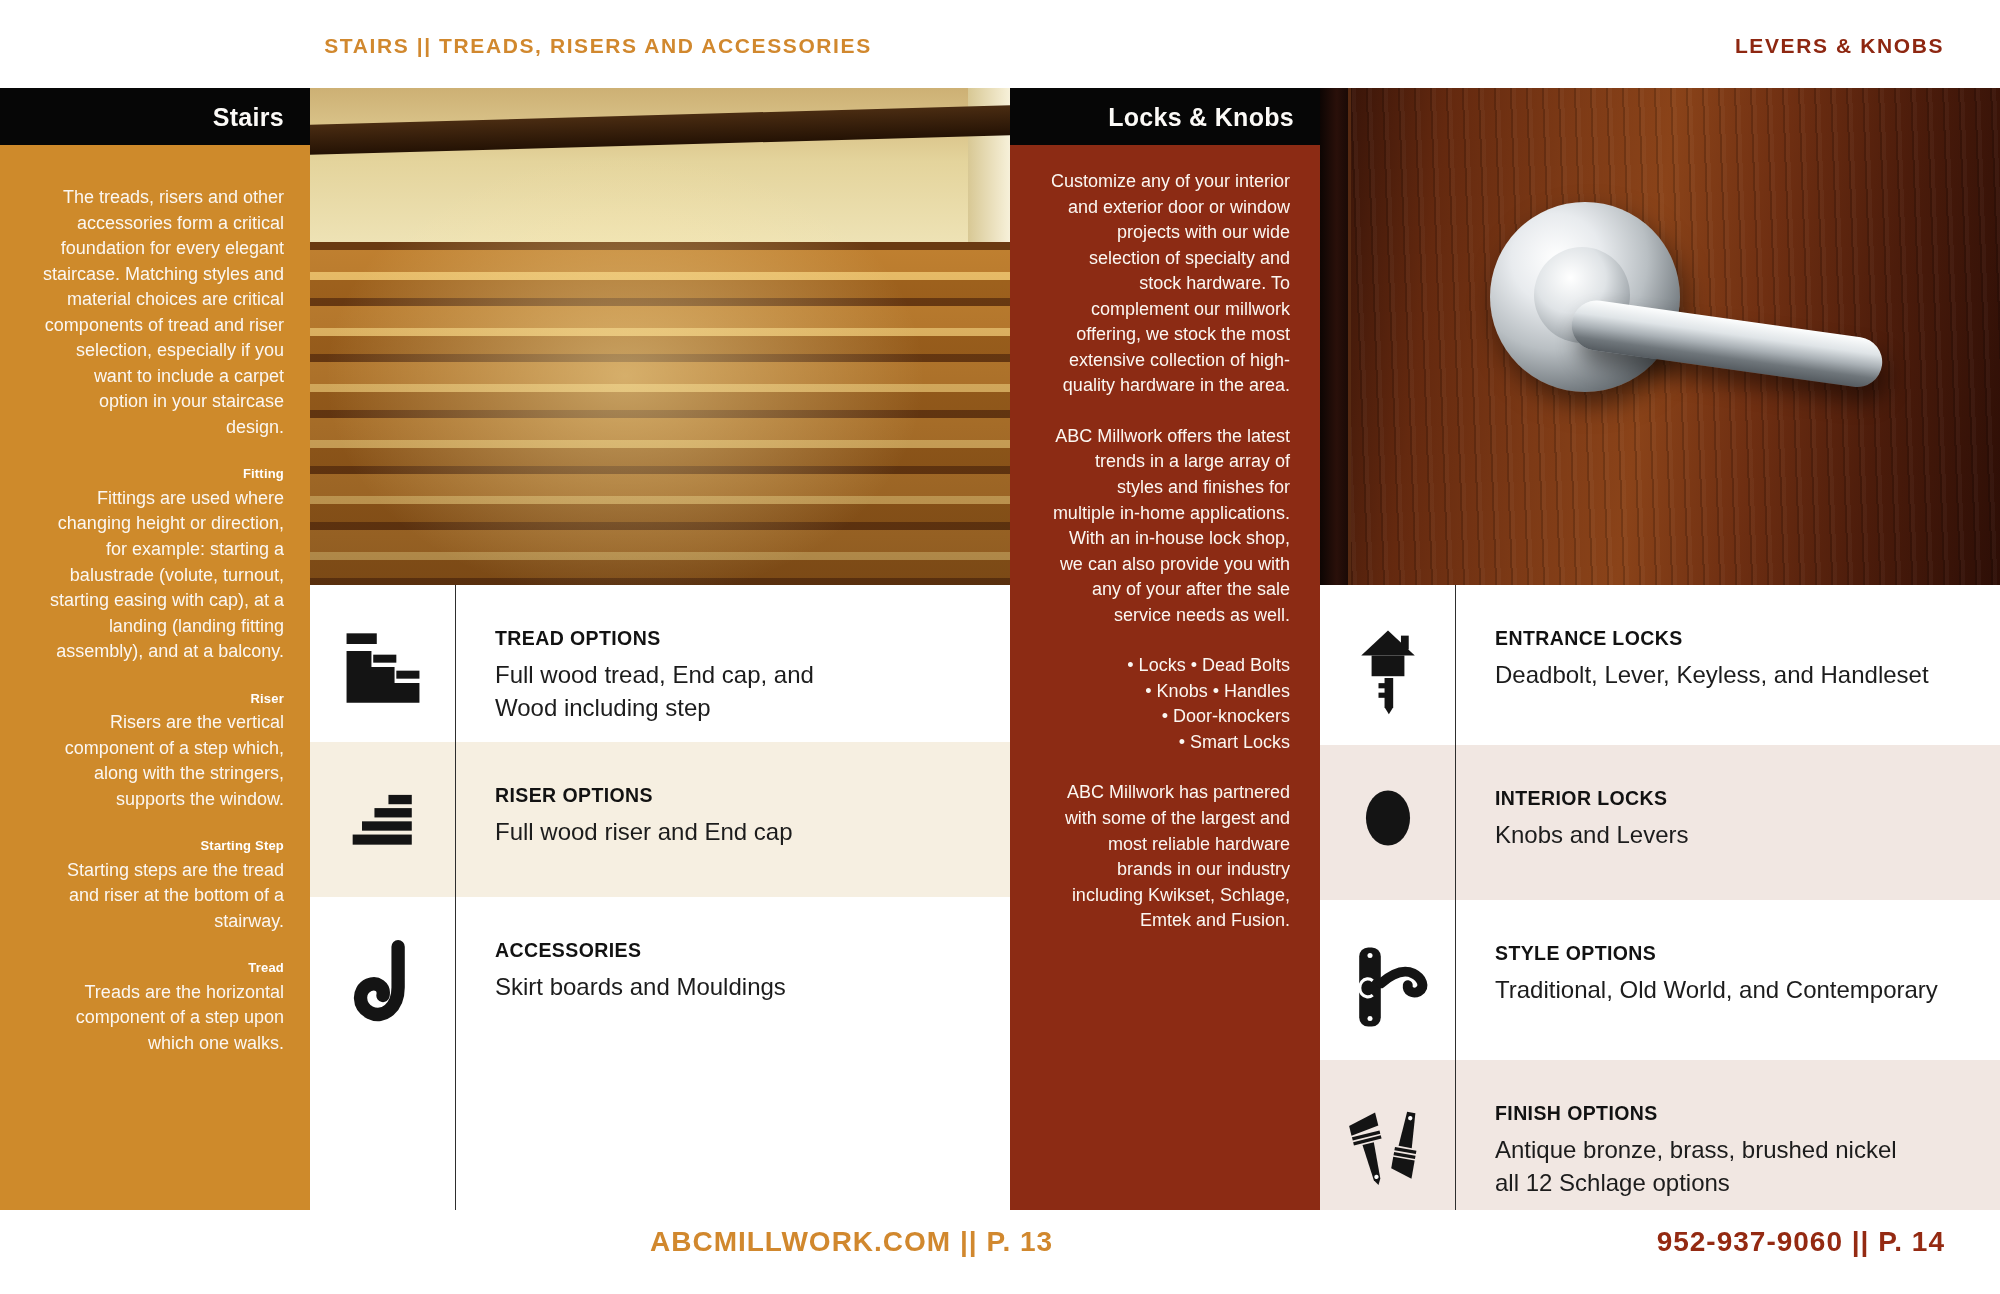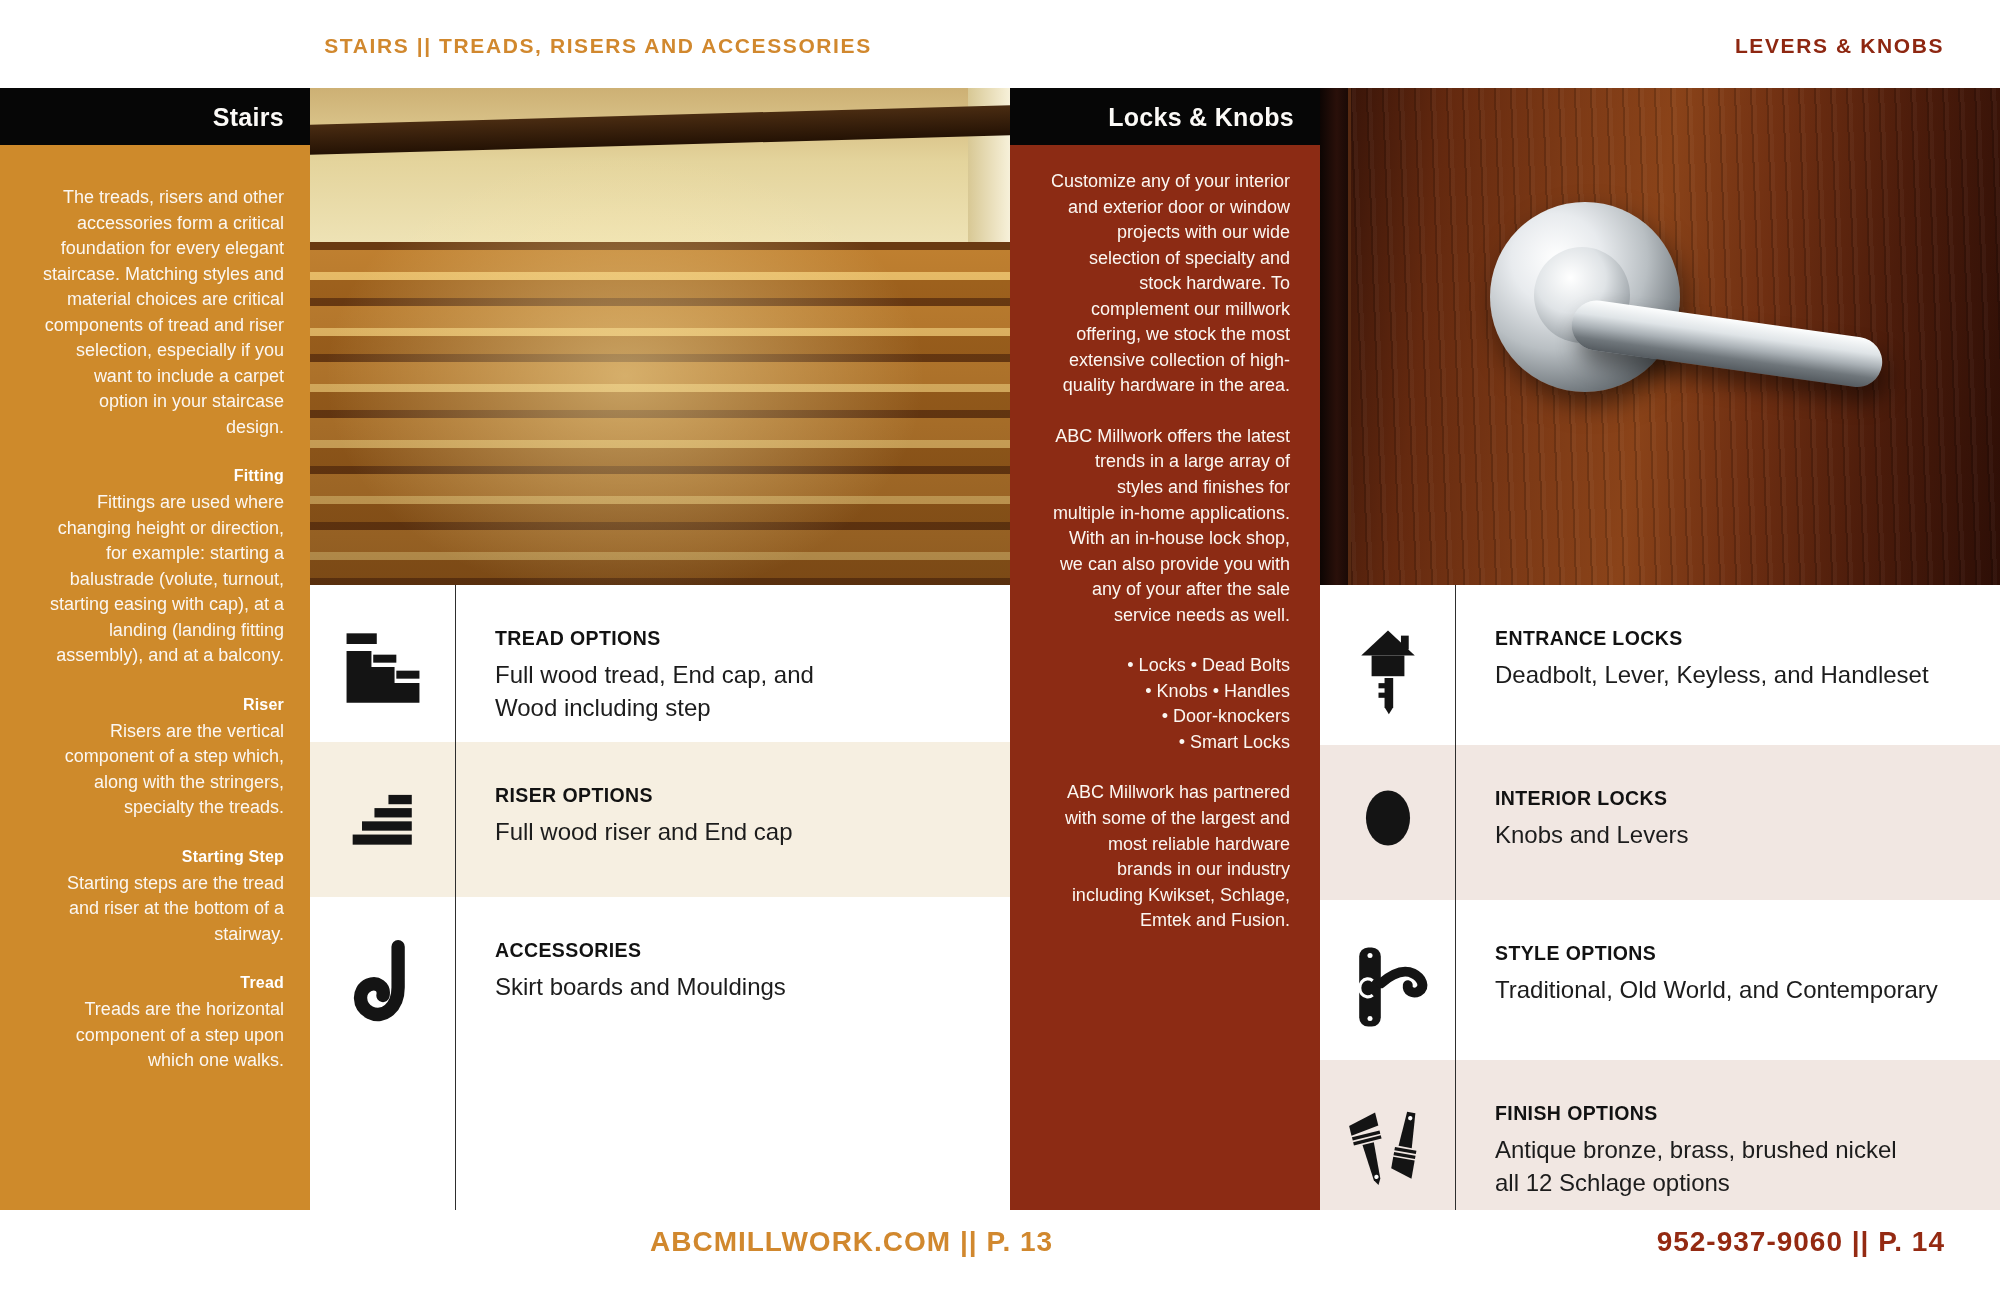--- a/index.html
+++ b/index.html
@@ -17,21 +17,21 @@
             padding-right:26px;box-sizing:border-box;font-size:25px;font-weight:600;letter-spacing:.3px;}
   .titlebar-stairs{left:0;width:310px;}
   .titlebar-locks{left:1010px;width:310px;padding-left:20px;}
 
   
   .side{position:absolute;top:145px;height:1065px;width:310px;box-sizing:border-box;
         text-align:right;color:#FBF7F2;font-size:18px;line-height:1.42;}
   .side-orange{left:0;background:#CE8A2B;padding:40px 26px 0 40px;}
   .side-red{left:1010px;background:#8C2B14;padding:24px 30px 0 40px;}
   .side p{margin:0 0 25px;}
-  .side h4{margin:0 0 2px;font-size:16px;font-weight:700;color:#ffffff;letter-spacing:.2px;}
+  .side h4{margin:0 0 2px;font-size:13px;font-weight:700;color:#ffffff;letter-spacing:.2px;}
   .bullets{margin:0 0 25px;}
   .bullets span{display:block;}
 
   
   .photo{position:absolute;top:88px;height:497px;overflow:hidden;}
   .photo-stairs{left:310px;width:700px;background:#c89040;}
   .ph-wall{position:absolute;top:0;left:0;right:0;height:33%;
            background:linear-gradient(180deg,#cdb074 0%,#e4d49c 45%,#efe4b8 100%);}
   .ph-frame{position:absolute;right:0;top:0;width:6%;height:45%;
             background:linear-gradient(90deg,#d8c894,#f7f1da);}
@@ -95,21 +95,21 @@
 
   <div class="titlebar titlebar-stairs">
     <span>Stairs</span>
   </div>
 
   <aside class="side side-orange">
     <p>The treads, risers and other accessories form a critical foundation for every elegant staircase. Matching styles and material choices are critical components of tread and riser selection, especially if you want to include a carpet option in your staircase design.</p>
     <h4>Fitting</h4>
     <p>Fittings are used where changing height or direction, for example: starting a balustrade (volute, turnout, starting easing with cap), at a landing (landing fitting assembly), and at a balcony.</p>
     <h4>Riser</h4>
-    <p>Risers are the vertical component of a step which, along with the stringers, specialty the treads.</p>
+    <p>Risers are the vertical component of a step which, along with the stringers, supports the window.</p>
     <h4>Starting Step</h4>
     <p>Starting steps are the tread and riser at the bottom of a stairway.</p>
     <h4>Tread</h4>
     <p>Treads are the horizontal component of a step upon which one walks.</p>
   </aside>
 
   <div class="photo photo-stairs">
     <div class="ph-wall"></div>
     <div class="ph-frame"></div>
     <div class="ph-rail"></div>

